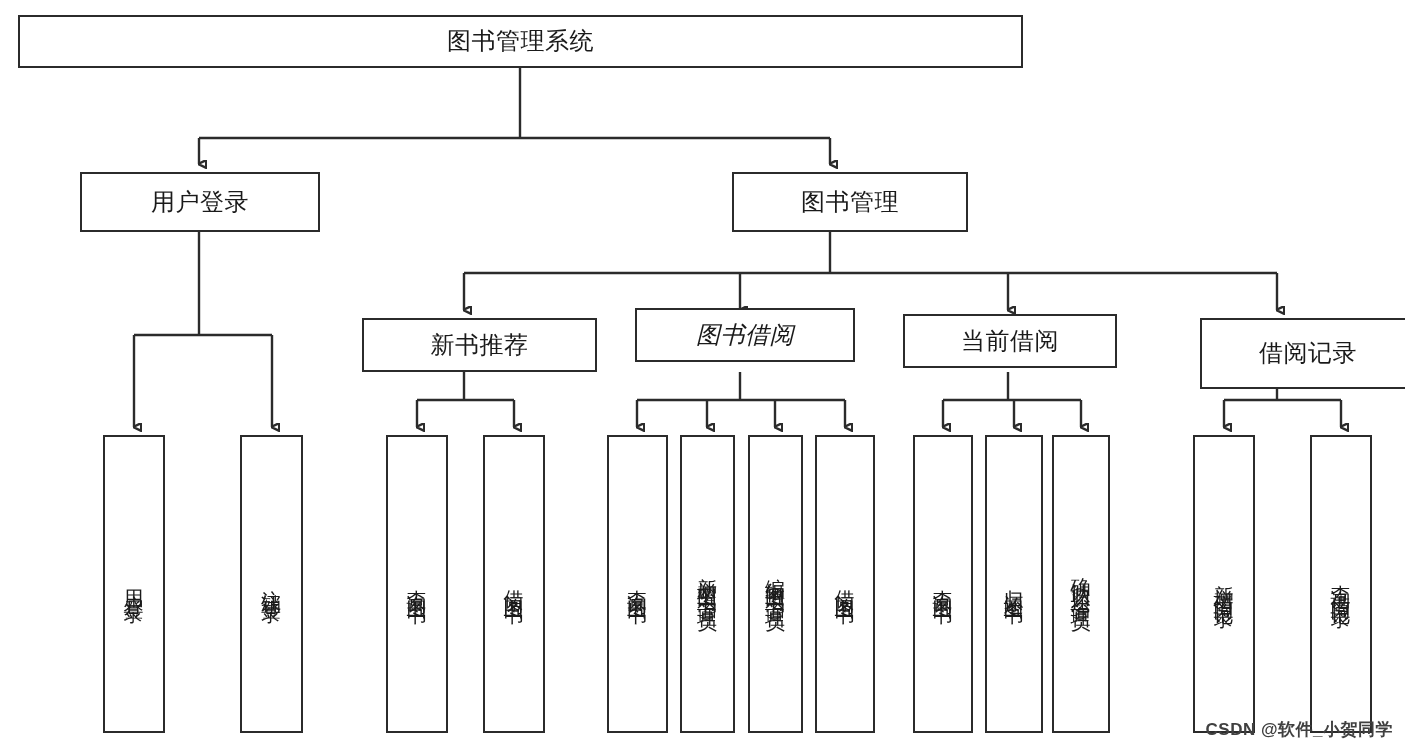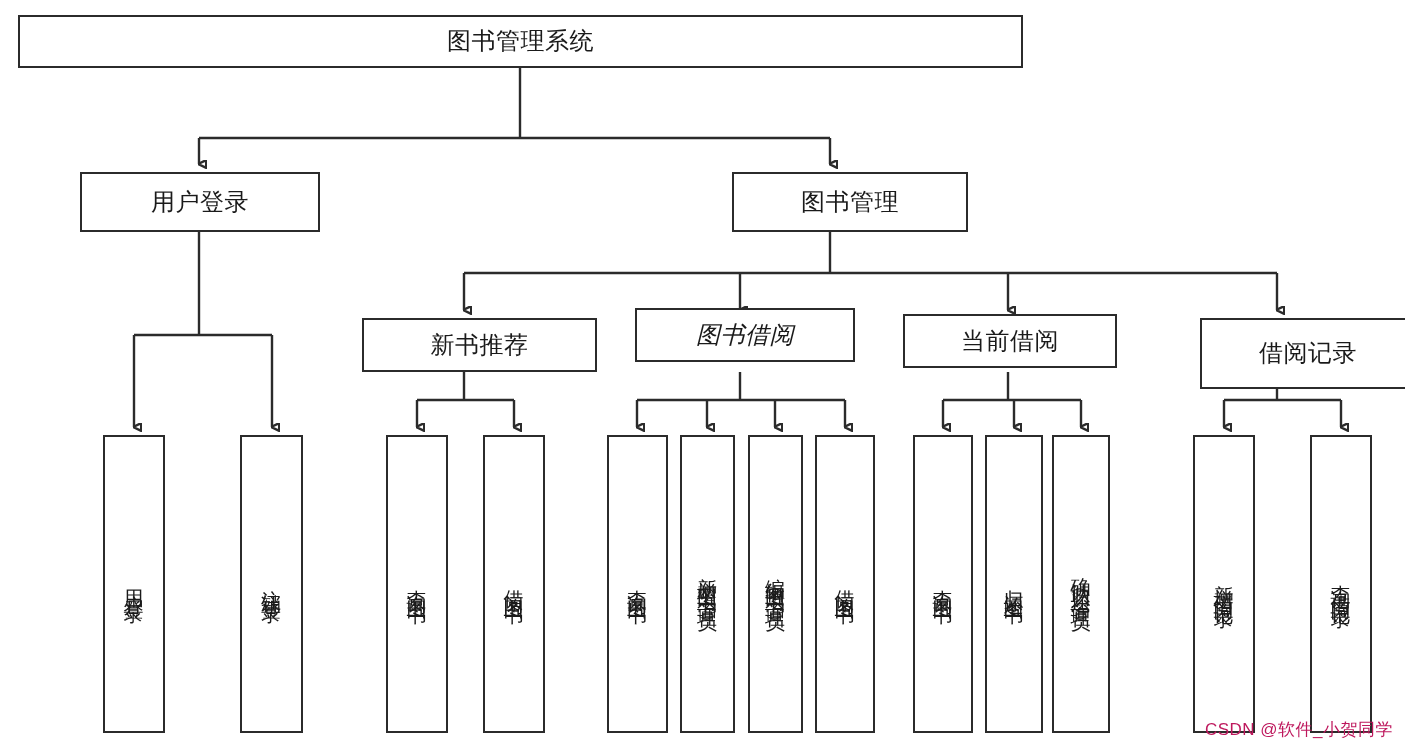--- a/index.html
+++ b/index.html
@@ -47,24 +47,25 @@
     line-height: 1.0;
     text-align: center;
     white-space: nowrap;
     color: #1a1a1a;
   }
   .watermark {
     position: absolute;
     right: 12px;
     bottom: 6px;
     font-size: 17px;
-    color: #be185d;
+    color: #404040;
     letter-spacing: 0.5px;
     white-space: nowrap;
     pointer-events: none;
+    font-weight: bold;
   }
   svg.links {
     position: absolute;
     left: 0;
     top: 0;
     width: 1405px;
     height: 747px;
     pointer-events: none;
   }
   svg.links path, svg.links line {

